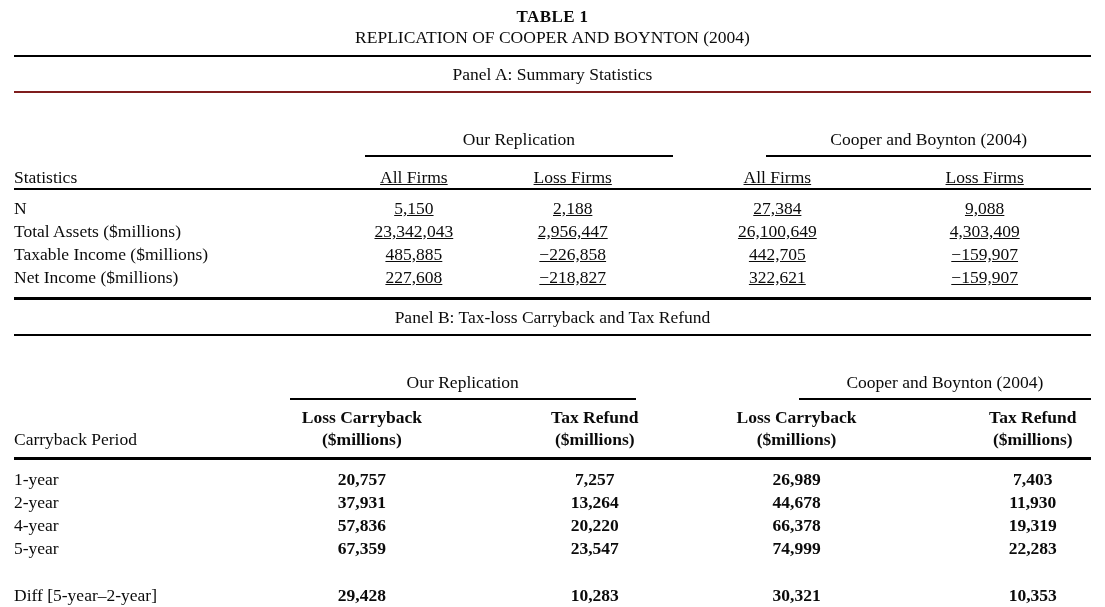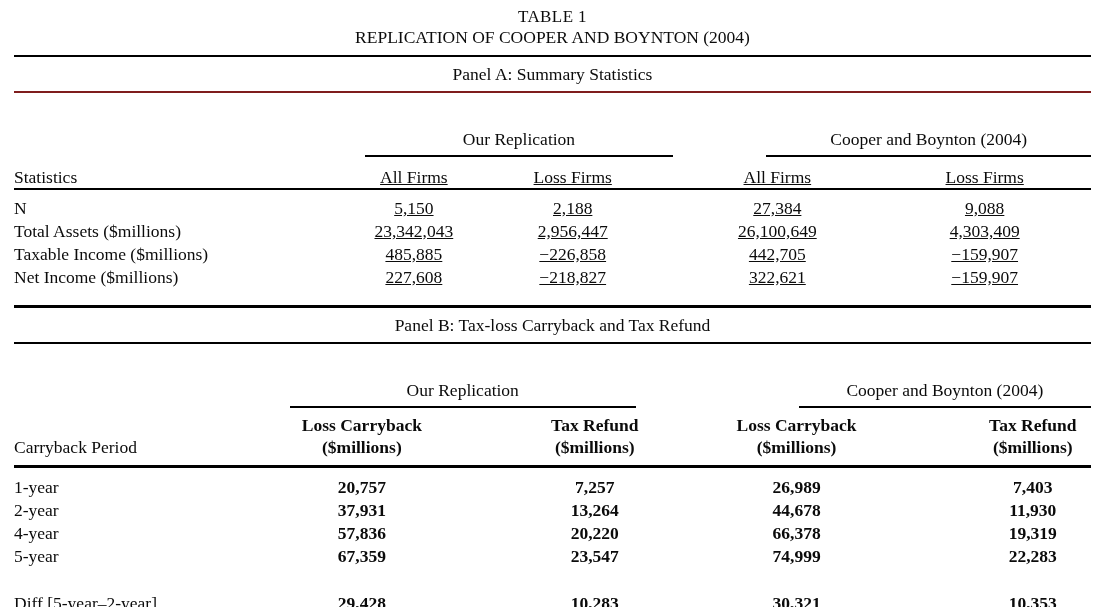--- a/index.html
+++ b/index.html
@@ -7,25 +7,25 @@
   body {
     width: 1105px; height: 607px; overflow: hidden;
     color: #0b0b0b;
     font-family: "Liberation Serif", "DejaVu Serif", serif;
     font-size: 17.5px;
   }
   .sheet { width: 1105px; height: 607px; padding: 4px 14px 0 14px; }
 
   
   .title-block { text-align: center; line-height: 21px; padding-top: 2px; }
-  .title-line1 { font-weight: 400; font-size: 17px; letter-spacing: 0.4px; }
+  .title-line1 { font-weight: 700; font-size: 17px; letter-spacing: 0.4px; }
   .title-line2 { font-size: 17.5px; }
 
   
-  .panel-bar { text-align: center; line-height: 22px; padding: 6px 0 6px 0; margin-top: 8px; }
+  .panel-bar { text-align: center; line-height: 22px; padding: 6px 0 6px 0; }
   .panel-bar.pa { border-top: 2px solid #000; border-bottom: 2px solid #7f1d1d; margin-top: 7px; }
   .panel-bar.pb { border-top: 3px solid #000; border-bottom: 2px solid #000; }
 
   
   table { width: 100%; border-collapse: collapse; table-layout: fixed; }
   th, td { padding: 0; font-weight: normal; font-size: 17.5px; vertical-align: bottom; }
 
   .spanner-cell { padding-top: 13px; }
   .spanner { text-align: center; padding-bottom: 5px; border-bottom: 2px solid #000; line-height: 22px; white-space: nowrap; margin-top: 22px; }
   .panelA .spanner.left-group  { margin-left: 6px;  margin-right: 3px; }

